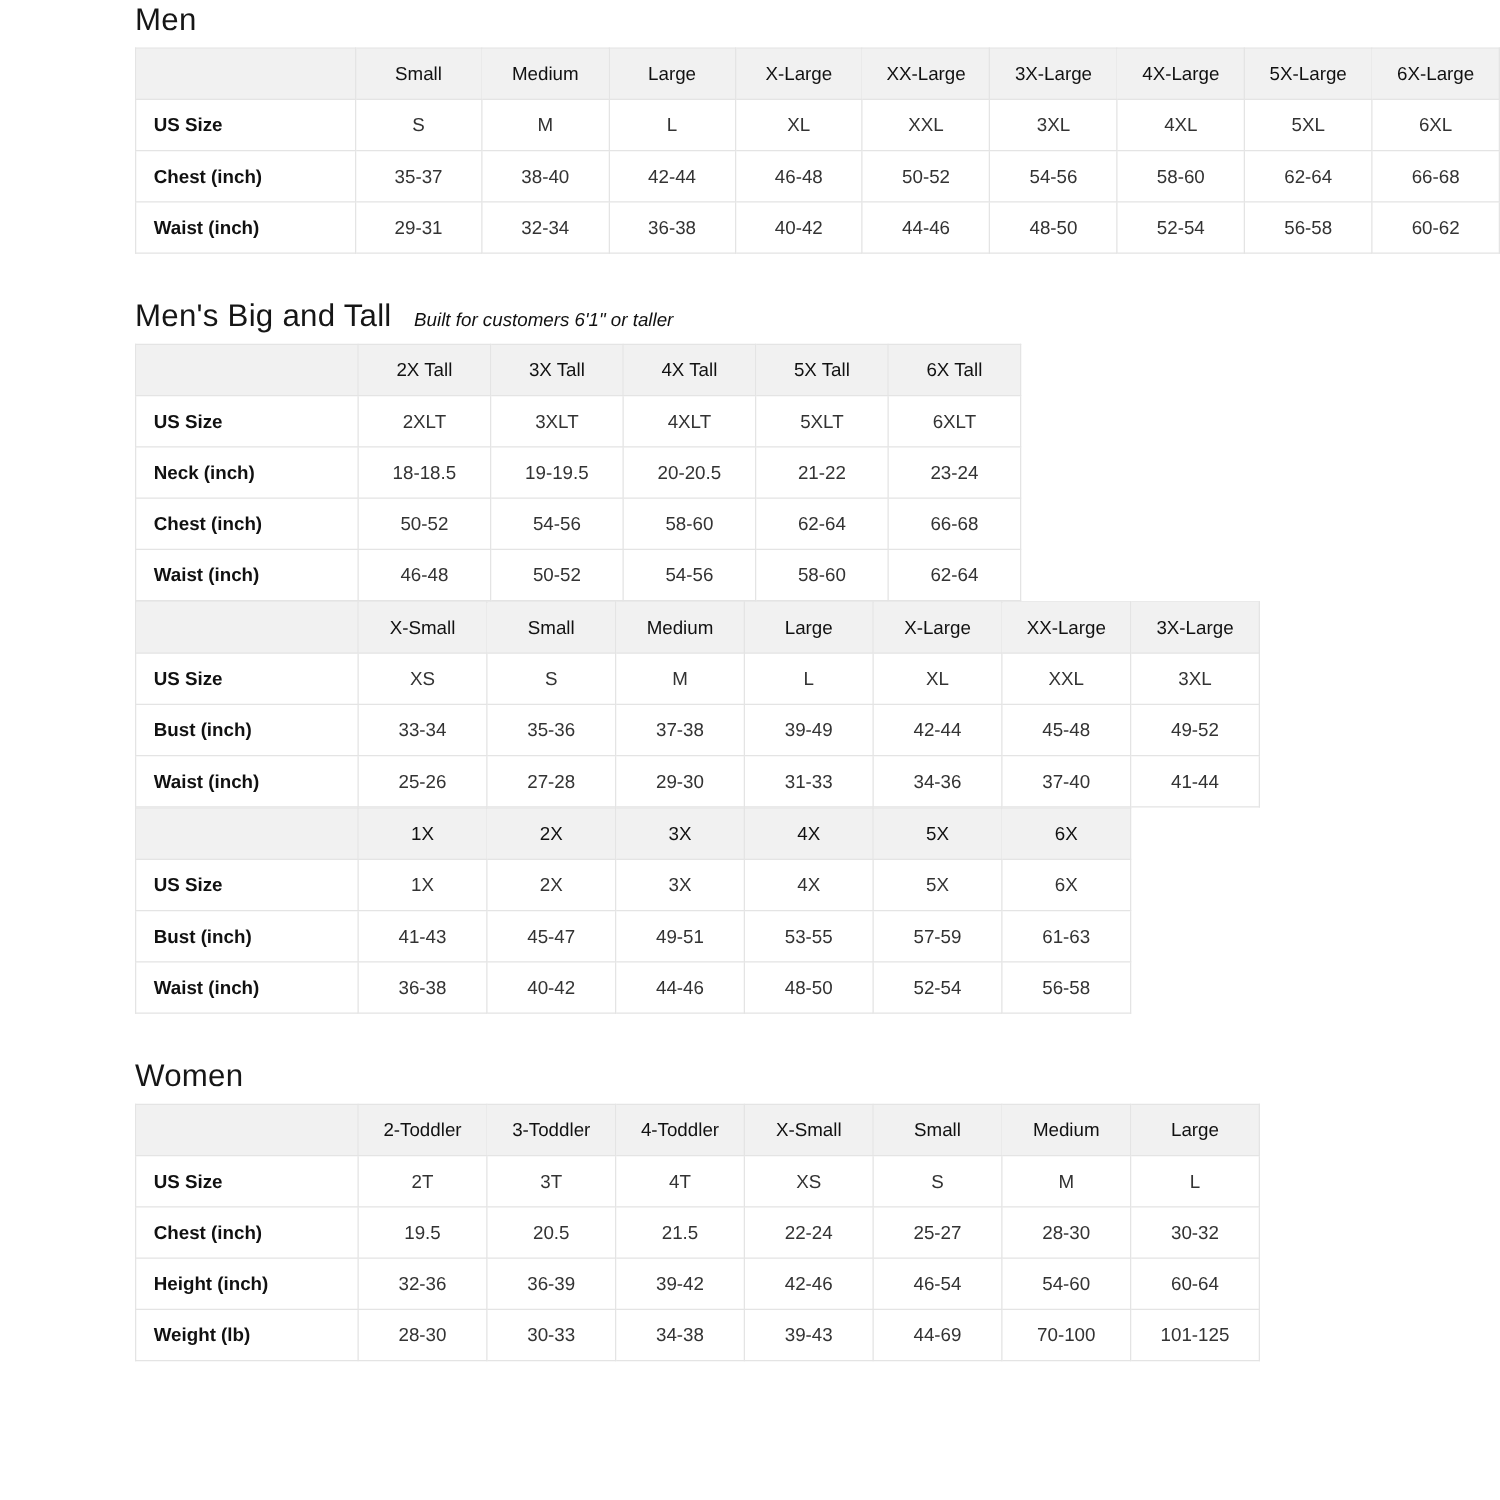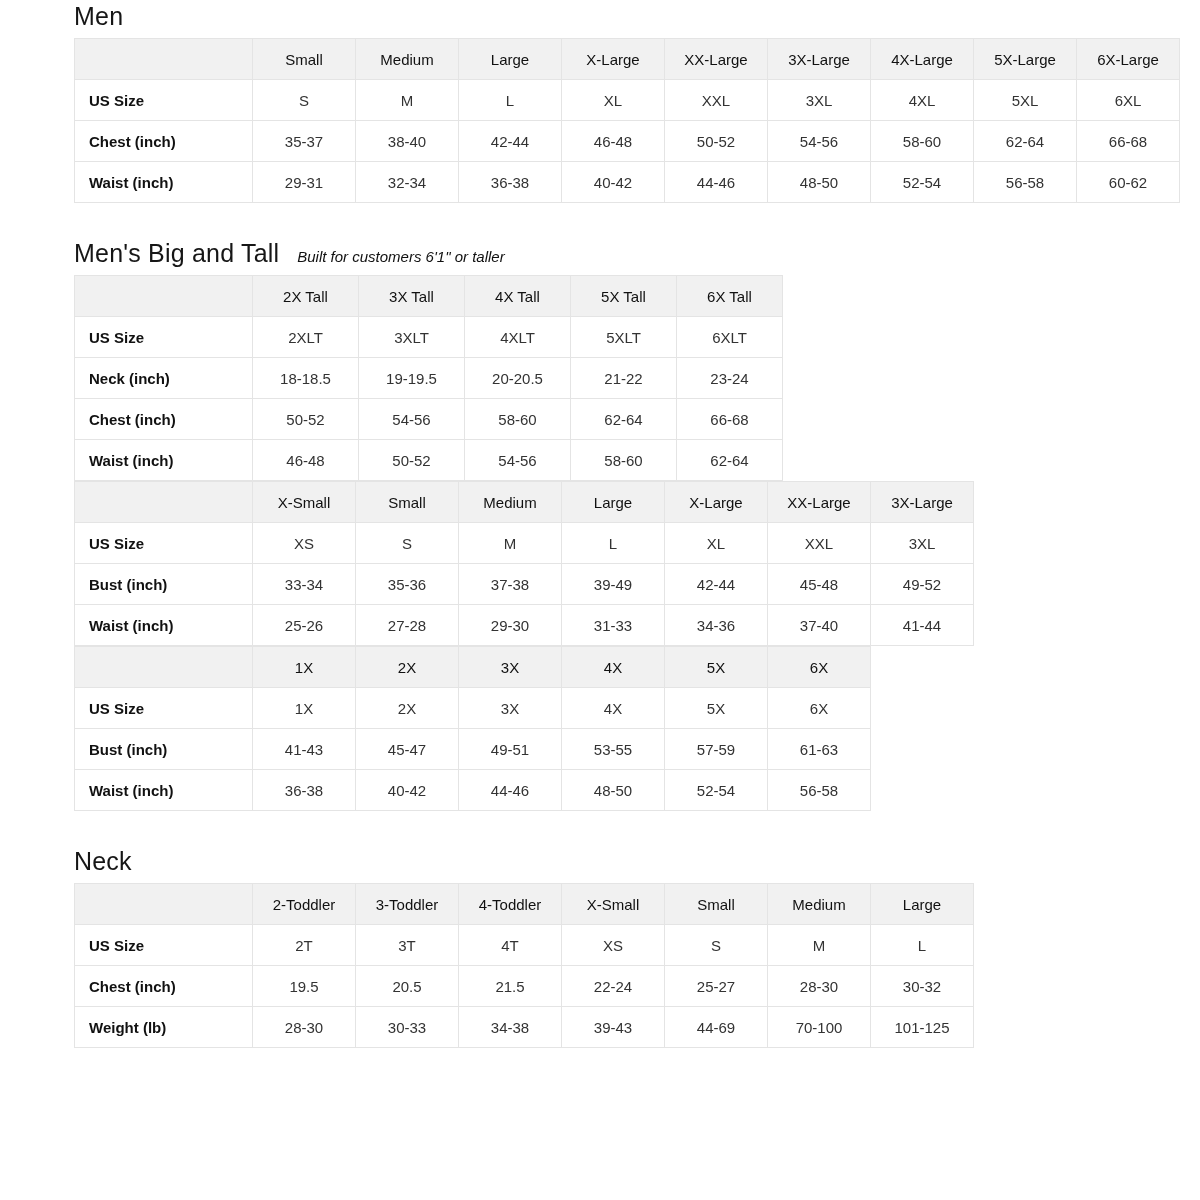--- a/index.html
+++ b/index.html
@@ -6,21 +6,21 @@
   html, body {
     margin: 0;
     padding: 0;
     background: #ffffff;
     font-family: "Liberation Sans", sans-serif;
   }
   .page {
     width: 1200px;
     height: 1200px;
     box-sizing: border-box;
-    padding: 2px 0 0 74px;
+    padding: 2px 0 0 108px;
     overflow: hidden;
     background: var(--page-bg, #ffffff);
   }
   section.chart-section { display: block; }
   .title-row {
     display: flex;
     align-items: baseline;
     margin: 36px 0 8px 0;
   }
   section.chart-section:first-child .title-row { margin-top: 0; }
@@ -288,21 +288,21 @@
               <td class="cell">44-46</td>
               <td class="cell">48-50</td>
               <td class="cell">52-54</td>
               <td class="cell">56-58</td>
             </tr>
           </tbody>
         </table>
       </section>
       <section class="chart-section section-youth">
         <div class="title-row">
-          <h2 class="section-title">Neck</h2>
+          <h2 class="section-title">Women</h2>
         </div>
         <table class="size-table">
           <thead>
             <tr>
               <th class="label-col corner"></th>
               <th class="col-head">2-Toddler</th>
               <th class="col-head">3-Toddler</th>
               <th class="col-head">4-Toddler</th>
               <th class="col-head">X-Small</th>
               <th class="col-head">Small</th>
@@ -325,20 +325,30 @@
               <th class="label-col row-label">Chest (inch)</th>
               <td class="cell">19.5</td>
               <td class="cell">20.5</td>
               <td class="cell">21.5</td>
               <td class="cell">22-24</td>
               <td class="cell">25-27</td>
               <td class="cell">28-30</td>
               <td class="cell">30-32</td>
             </tr>
             <tr>
+              <th class="label-col row-label">Height (inch)</th>
+              <td class="cell">32-36</td>
+              <td class="cell">36-39</td>
+              <td class="cell">39-42</td>
+              <td class="cell">42-46</td>
+              <td class="cell">46-54</td>
+              <td class="cell">54-60</td>
+              <td class="cell">60-64</td>
+            </tr>
+            <tr>
               <th class="label-col row-label">Weight (lb)</th>
               <td class="cell">28-30</td>
               <td class="cell">30-33</td>
               <td class="cell">34-38</td>
               <td class="cell">39-43</td>
               <td class="cell">44-69</td>
               <td class="cell">70-100</td>
               <td class="cell">101-125</td>
             </tr>
           </tbody>

